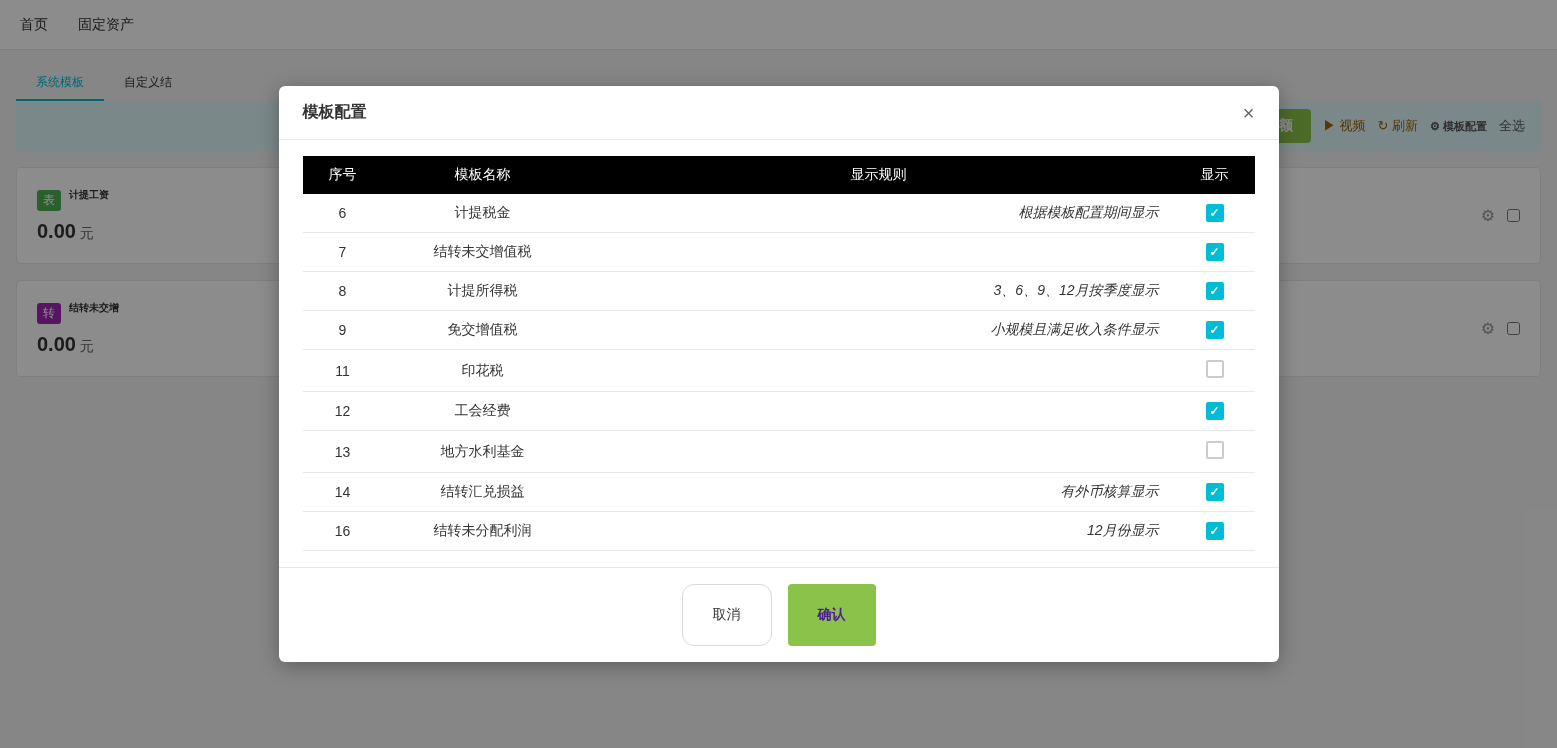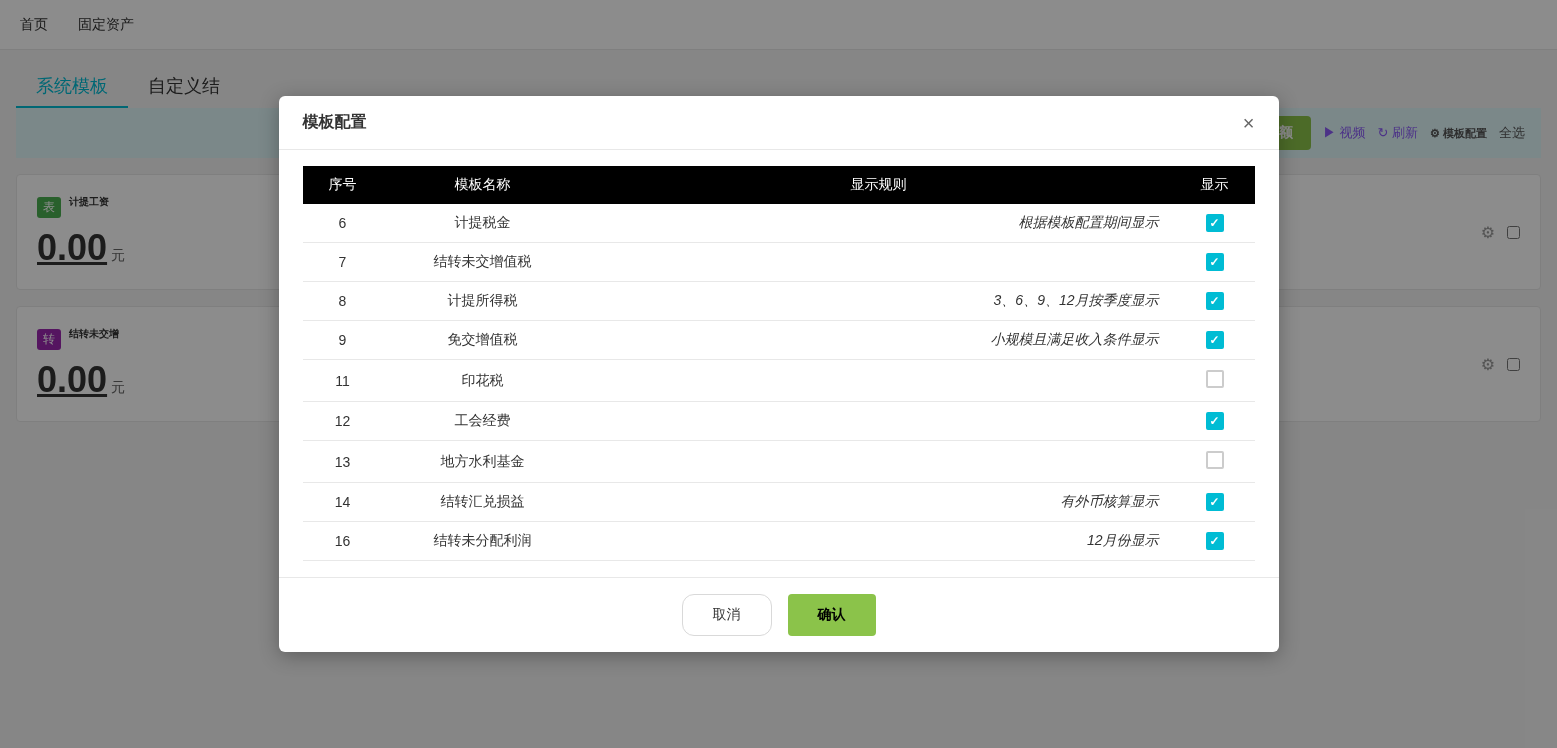--- a/index.html
+++ b/index.html
@@ -45,21 +45,21 @@
     .tabs-row {
       display: flex;
       gap: 0;
       margin-bottom: 0;
     }
 
     .tab-item {
       padding: 8px 20px;
       border-bottom: 2px solid transparent;
       cursor: pointer;
-      font-size: 18px;
+      font-size: 12px;
       color: #333;
     }
 
     .tab-item.active {
       color: #00bcd4;
       border-bottom: 2px solid #00bcd4;
     }
 
     .toolbar-row {
       background: #e0f7fa;
@@ -80,39 +80,38 @@
     }
 
     .card-title {
       font-size: 10px;
       font-weight: bold;
       color: #333;
       margin-bottom: 10px;
     }
 
     .card-amount {
-      font-size: 36px;
-      font-weight: bold;
-      color: #333;
-      text-decoration: underline;
+      font-size: 20px;
+      font-weight: bold;
+      color: #333;
     }
 
     .btn-calc {
       background: #8bc34a;
       color: #fff;
       border: none;
       padding: 8px 18px;
       border-radius: 4px;
       cursor: pointer;
       font-size: 14px;
       font-weight: bold;
     }
 
     .btn-refresh {
-      color: #8b5cf6;
+      color: #a16207;
       background: none;
       border: none;
       cursor: pointer;
       font-size: 13px;
     }
 
     .gear-icon {
       color: #999;
       font-size: 16px;
       cursor: pointer;
@@ -271,23 +270,23 @@
       padding: 8px 30px;
       border: 1px solid #d9d9d9;
       background: #fff;
       color: #333;
       border-radius: 12px;
       cursor: pointer;
       font-size: 14px;
     }
 
     .btn-confirm {
-      padding: 12px 30px;
+      padding: 22px 30px;
       background: #8bc34a;
-      color: #000000;
+      color: #4c1d95;
       border: none;
       border-radius: 4px;
       cursor: pointer;
       font-size: 14px;
       font-weight: bold;
     }
   </style>
 </head>
 <body>
 

